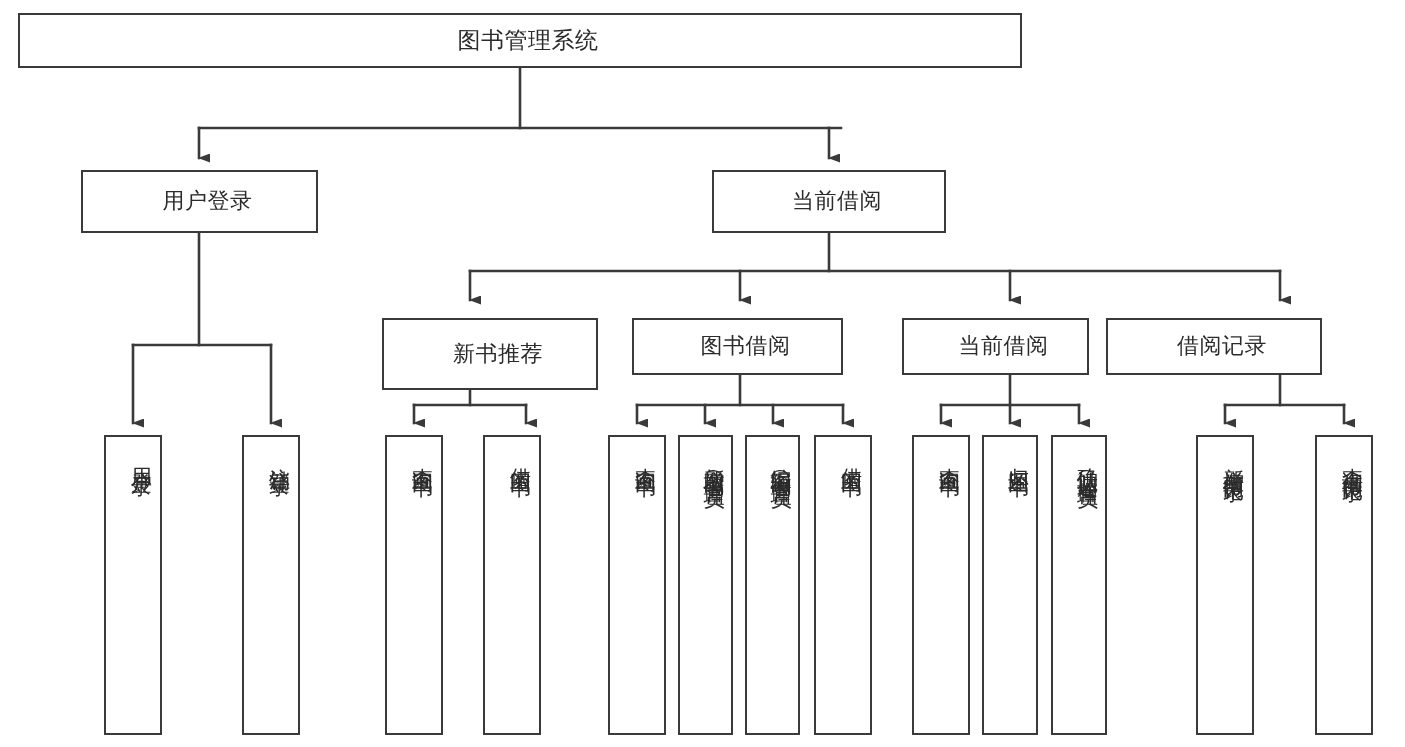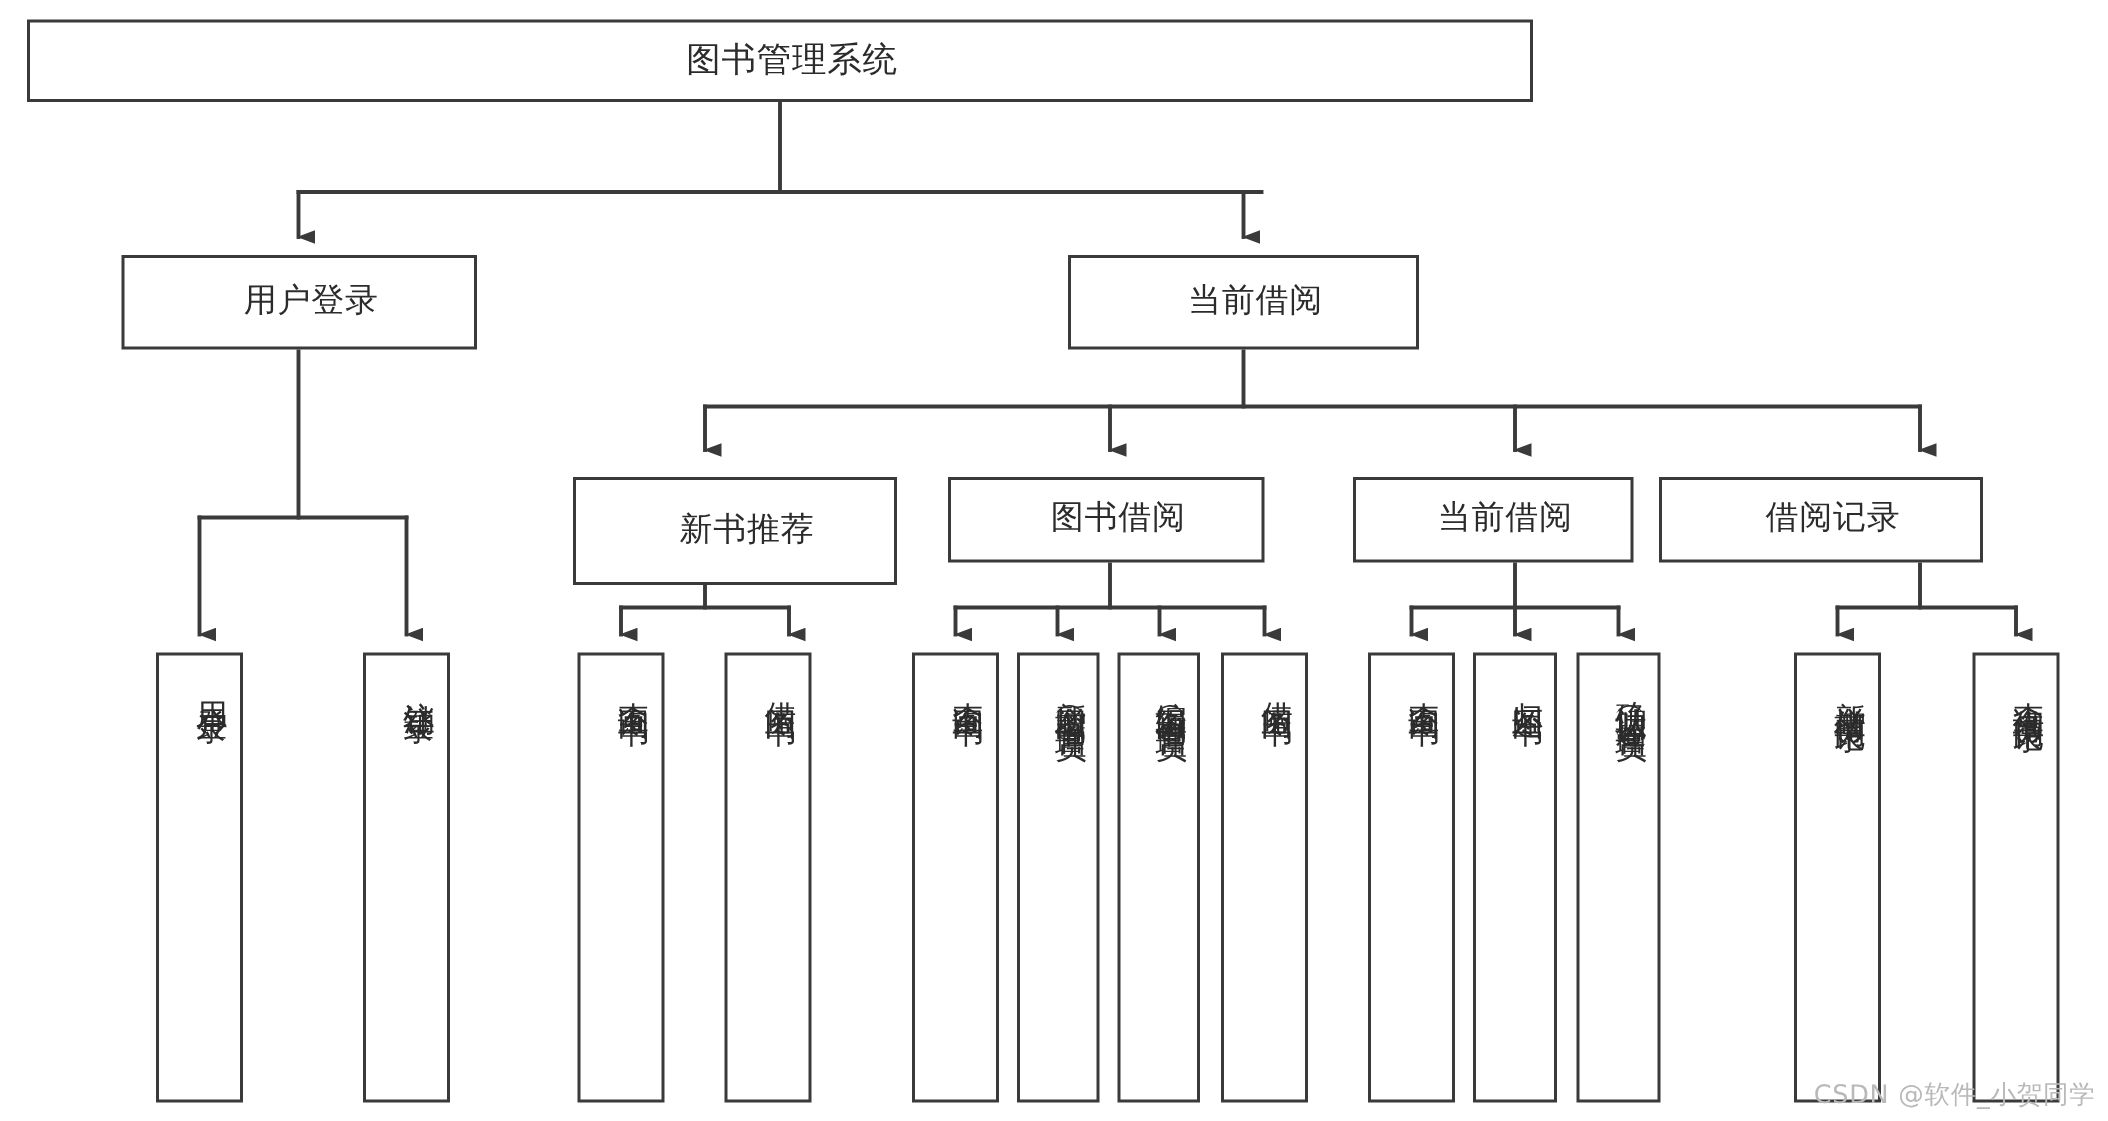--- a/index.html
+++ b/index.html
@@ -200,15 +200,14 @@
   </div>
 
   <div class="node vert" style="left:1196px; top:435px; width:58px; height:300px;">
     <span class="label">新增借阅记录</span>
   </div>
 
   <div class="node vert" style="left:1315px; top:435px; width:58px; height:300px;">
     <span class="label">查询借阅记录</span>
   </div>
 
-  <div class="watermark">CSDN @软件_小贺同学</div>
 
 </div>
 
 </body></html>

